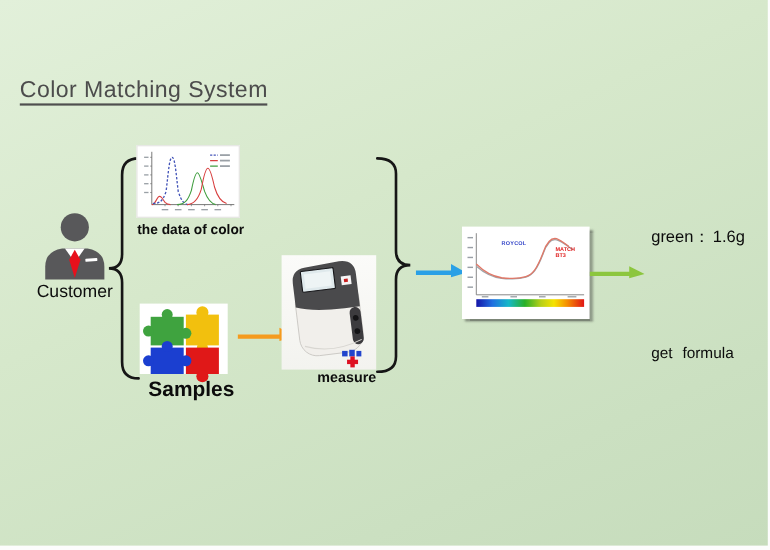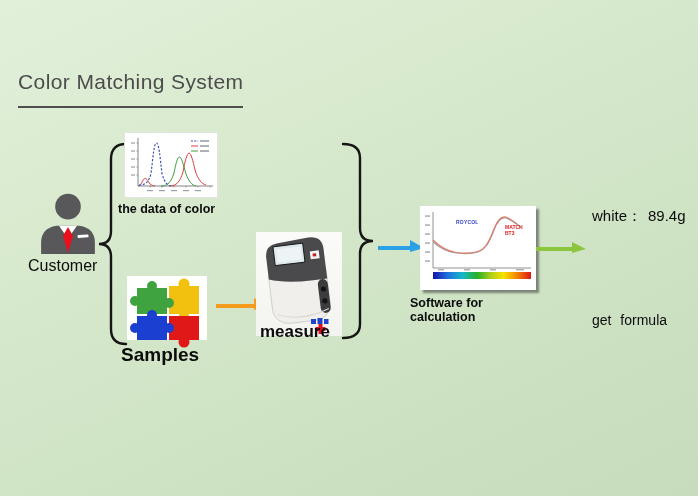--- a/index.html
+++ b/index.html
@@ -5,40 +5,40 @@
   html,body{margin:0;padding:0;}
   .stage{
     position:relative;width:700px;height:500px;overflow:hidden;
     background:linear-gradient(155deg,#e2f0da 0%,#d6e8cb 40%,#cbe0c1 78%,#c6dcbc 100%);
     font-family:"Liberation Sans","DejaVu Sans",sans-serif;color:#111;
   }
   .edge-bottom{position:absolute;left:0;bottom:0;width:700px;height:4px;background:#fdfdfd;}
   .edge-right{position:absolute;right:0;top:0;width:2px;height:500px;background:#fdfdfd;}
   .title{
     position:absolute;left:18px;top:70px;font-size:21px;letter-spacing:.4px;
-    color:#4c4c4c;border-bottom:2px solid #4f4f4f;padding-bottom:12px;font-weight:400;
+    color:#4c4c4c;border-bottom:2px solid #4f4f4f;padding-bottom:0;font-weight:400;
   }
   .abs{position:absolute;}
-  .caption{font-weight:600;font-size:12.5px;text-align:left;color:#0c0c0c;}
+  .caption{font-weight:600;font-size:12.5px;text-align:right;color:#0c0c0c;}
   .whitebox{background:#ffffff;}
   .chart1{left:124px;top:132px;width:92px;height:64px;border:1px solid #e3e3e0;}
   .chart1-caption{left:118px;top:202px;width:104px;}
   .customer-icon{left:36px;top:189px;width:64px;height:66px;}
-  .customer-caption{left:28px;top:257px;width:80px;font-size:16px;font-weight:400;text-align:left;color:#0c0c0c;}
+  .customer-caption{left:28px;top:257px;width:80px;font-size:16px;font-weight:400;text-align:center;color:#0c0c0c;}
   .brace{stroke:#161616;stroke-width:2.4;fill:none;stroke-linecap:round;}
   .brace-left{left:96px;top:141px;}
   .brace-right{left:340px;top:141px;}
   .puzzlebox{left:127px;top:276px;width:80px;height:64px;}
   .puzzle-svg{position:absolute;left:0;top:0;overflow:visible;}
   .samples-caption{left:121px;top:344px;width:92px;font-size:19px;}
   .arrow-orange{left:216px;top:296px;}
   .arrow-blue{left:378px;top:238px;}
   .arrow-green{left:536px;top:240px;}
   .devicebox{left:256px;top:232px;width:86px;height:104px;background:linear-gradient(180deg,#fbfbf9,#f3f3ef);}
-  .measure-caption{left:260px;top:322px;width:82px;font-size:17px;}
+  .measure-caption{left:260px;top:335px;width:82px;font-size:13px;}
   .swchart{left:420px;top:206px;width:116px;height:84px;box-shadow:3px 3px 2px rgba(40,40,40,.5);}
   .swchart .anno-blue{position:absolute;left:36px;top:13px;font-size:5px;font-weight:700;color:#3546c8;letter-spacing:.2px;}
   .swchart .anno-red{position:absolute;left:85px;top:19px;font-size:5px;font-weight:700;color:#e02020;line-height:5.5px;}
   .sw-caption{left:410px;top:296px;width:136px;}
   .formula{left:592px;top:205px;font-size:15px;line-height:22.5px;color:#0c0c0c;}
   .formula .row{display:flex;}
   .formula .name{width:56px;}
   .formula-caption{left:592px;top:300px;font-size:14px;color:#0c0c0c;word-spacing:5px;margin-top:12px;}
 </style>
 </head>
@@ -199,29 +199,28 @@
       <path d="M13,36 C20,42 27,46 36,47 C45,48 52,48 58,46 C64,44 68,40 74,24 C78,13 82,11 86,12 C90,13 95,17 101,21" stroke="#a0a4a8" stroke-width="1.2" fill="none"></path>
       <path d="M13,34 C20,41 27,45 36,46.5 C45,47.5 52,47.5 58,45.5 C64,43.5 68,39 74,23 C78,12 82,10 86,11 C89,12 93,15 97,18" stroke="#e07868" stroke-width="1.2" fill="none"></path>
       <rect x="13" y="66" width="98" height="7" fill="url(#rb)"></rect>
     </svg>
     <span class="anno-blue">ROYCOL</span>
     <span class="anno-red">
       <span>MATCH</span><br>
       <span>BT3</span>
     </span>
   </div>
-  <div class="abs caption sw-caption">Software for calculation</div>
 
   <svg class="abs arrow-green" width="50" height="16" viewBox="0 0 50 16">
     <polygon points="0,7 36,7 36,2 50,9 36,13 36,11 0,11" fill="#8cc63e"></polygon>
   </svg>
 
   <div class="abs formula">
     <div class="row">
-      <span class="name">white：</span>
-      <span class="val">89.4g</span>
+      <span class="name">green：</span>
+      <span class="val">1.6g</span>
     </div>
   </div>
   <div class="abs formula-caption">get formula</div>
 
   <div class="edge-bottom"></div>
   <div class="edge-right"></div>
 </div>
 
 </body></html>

